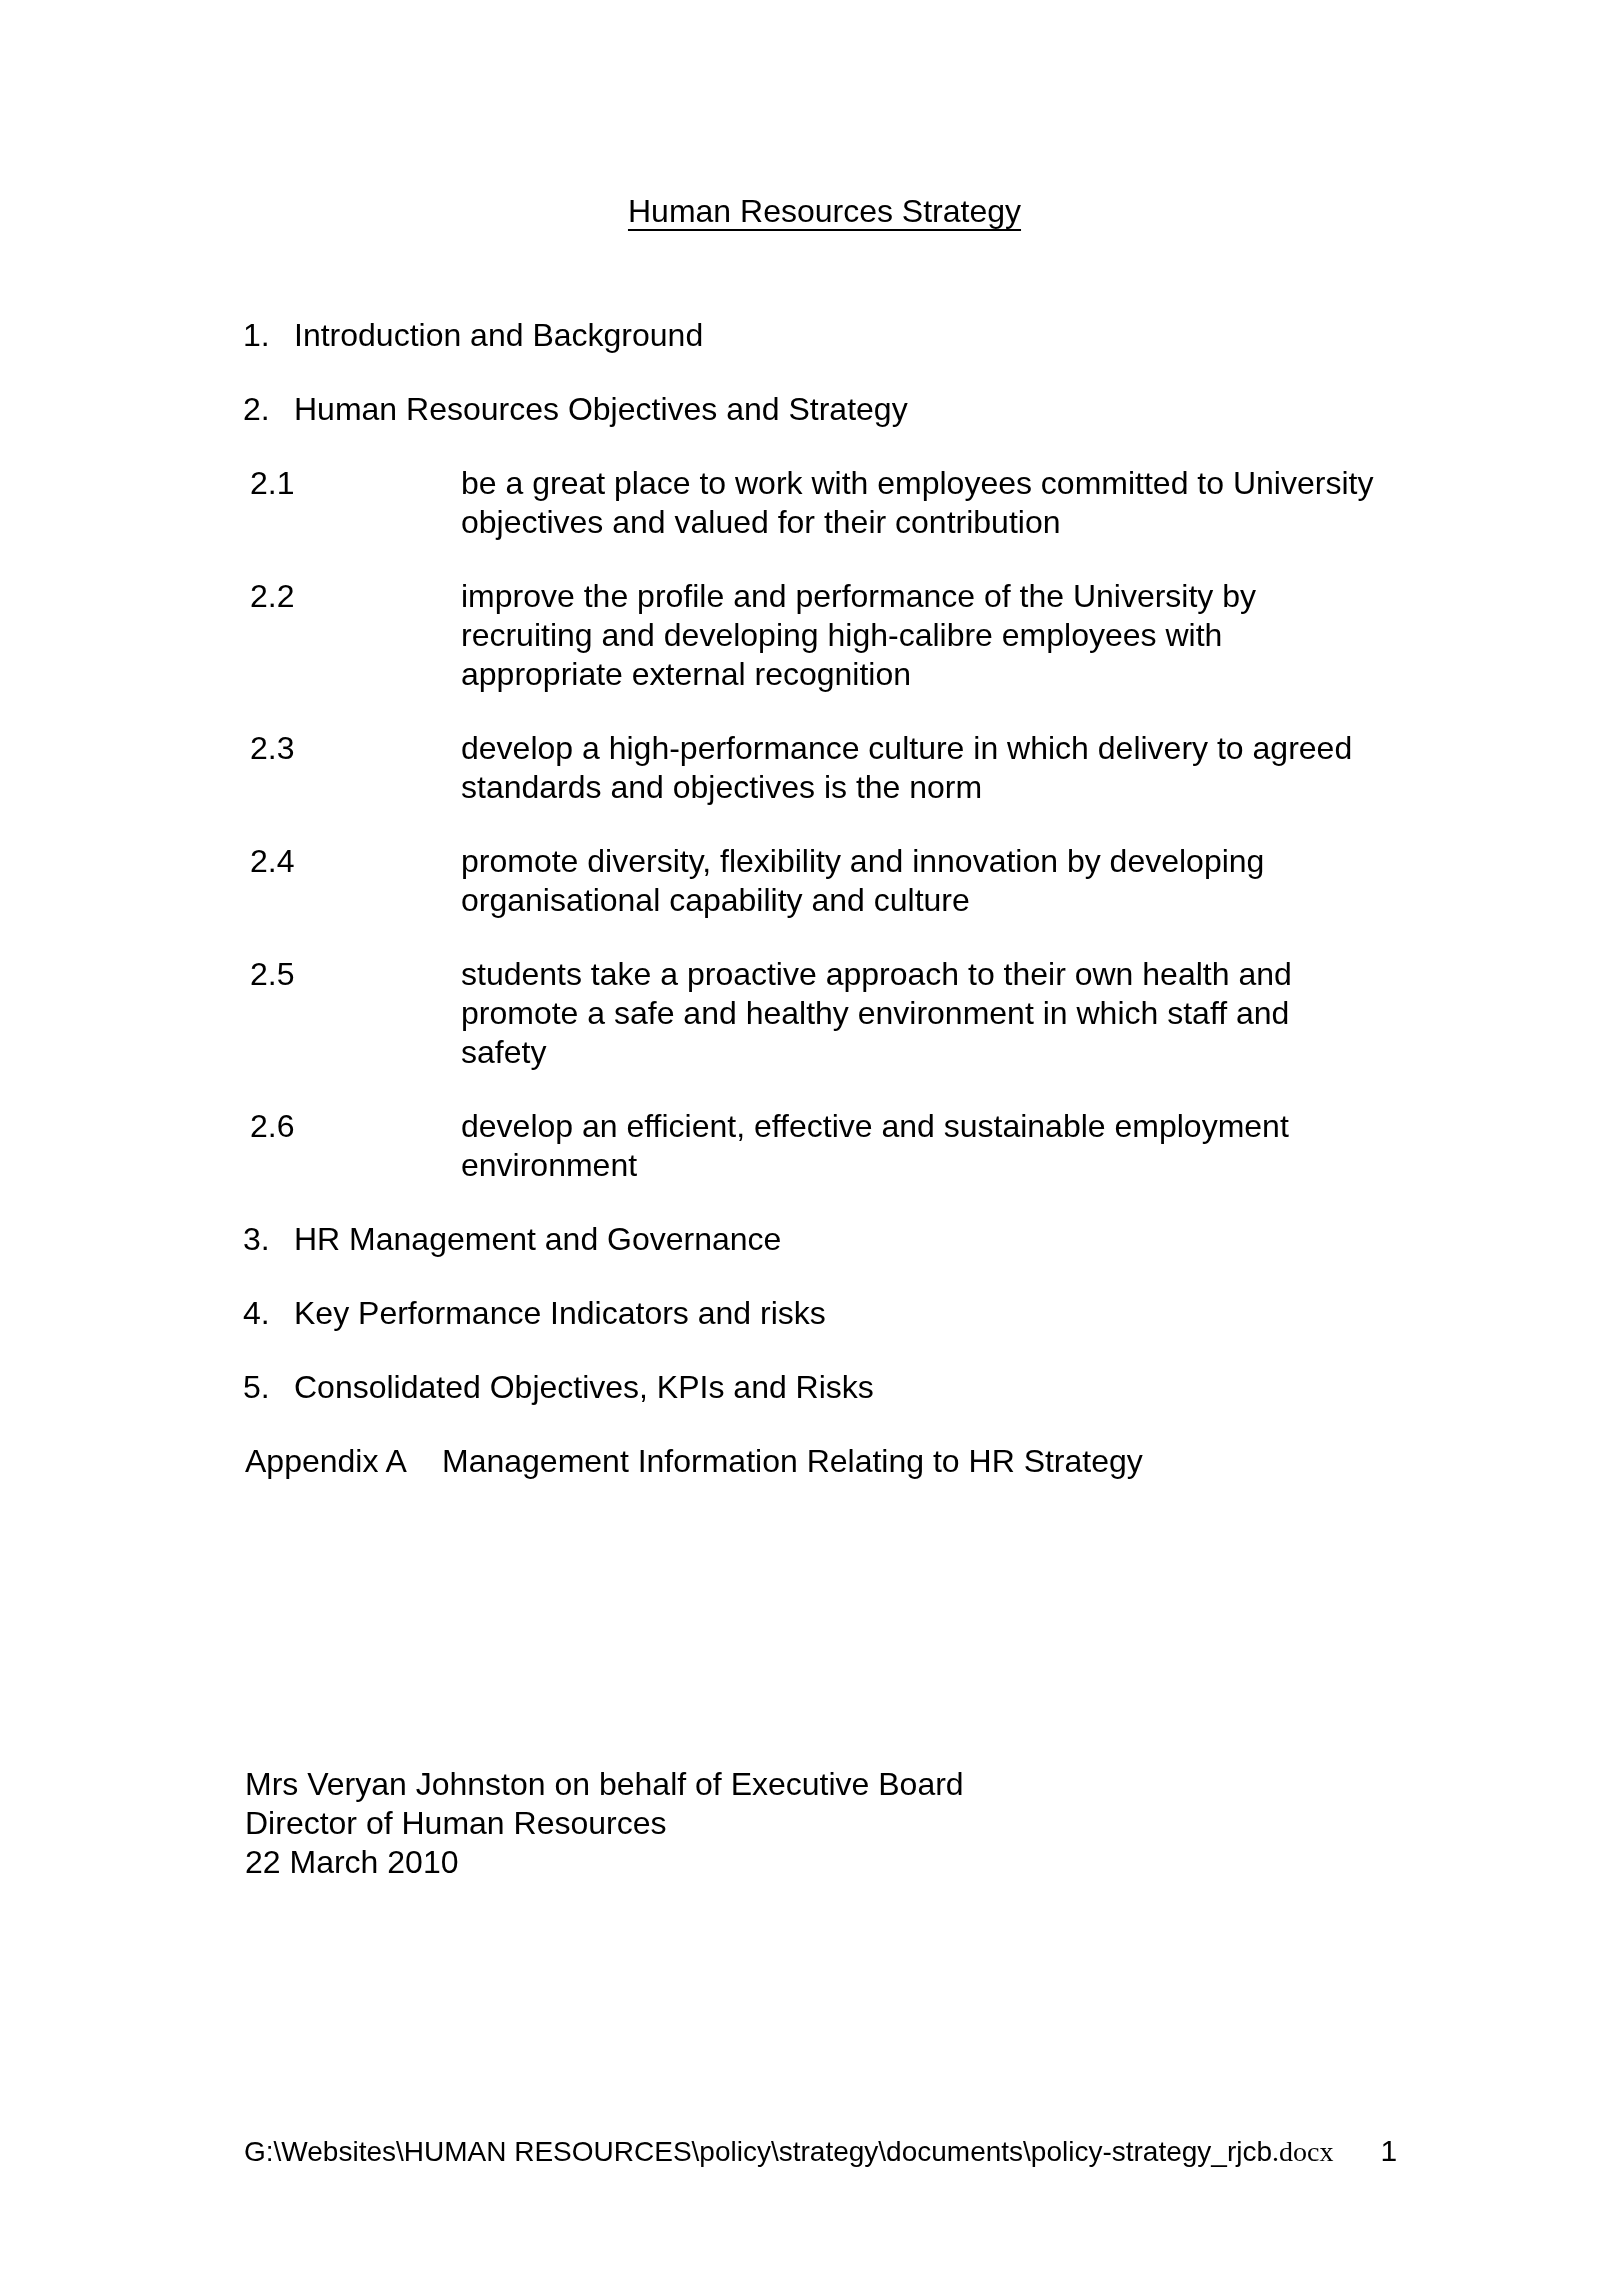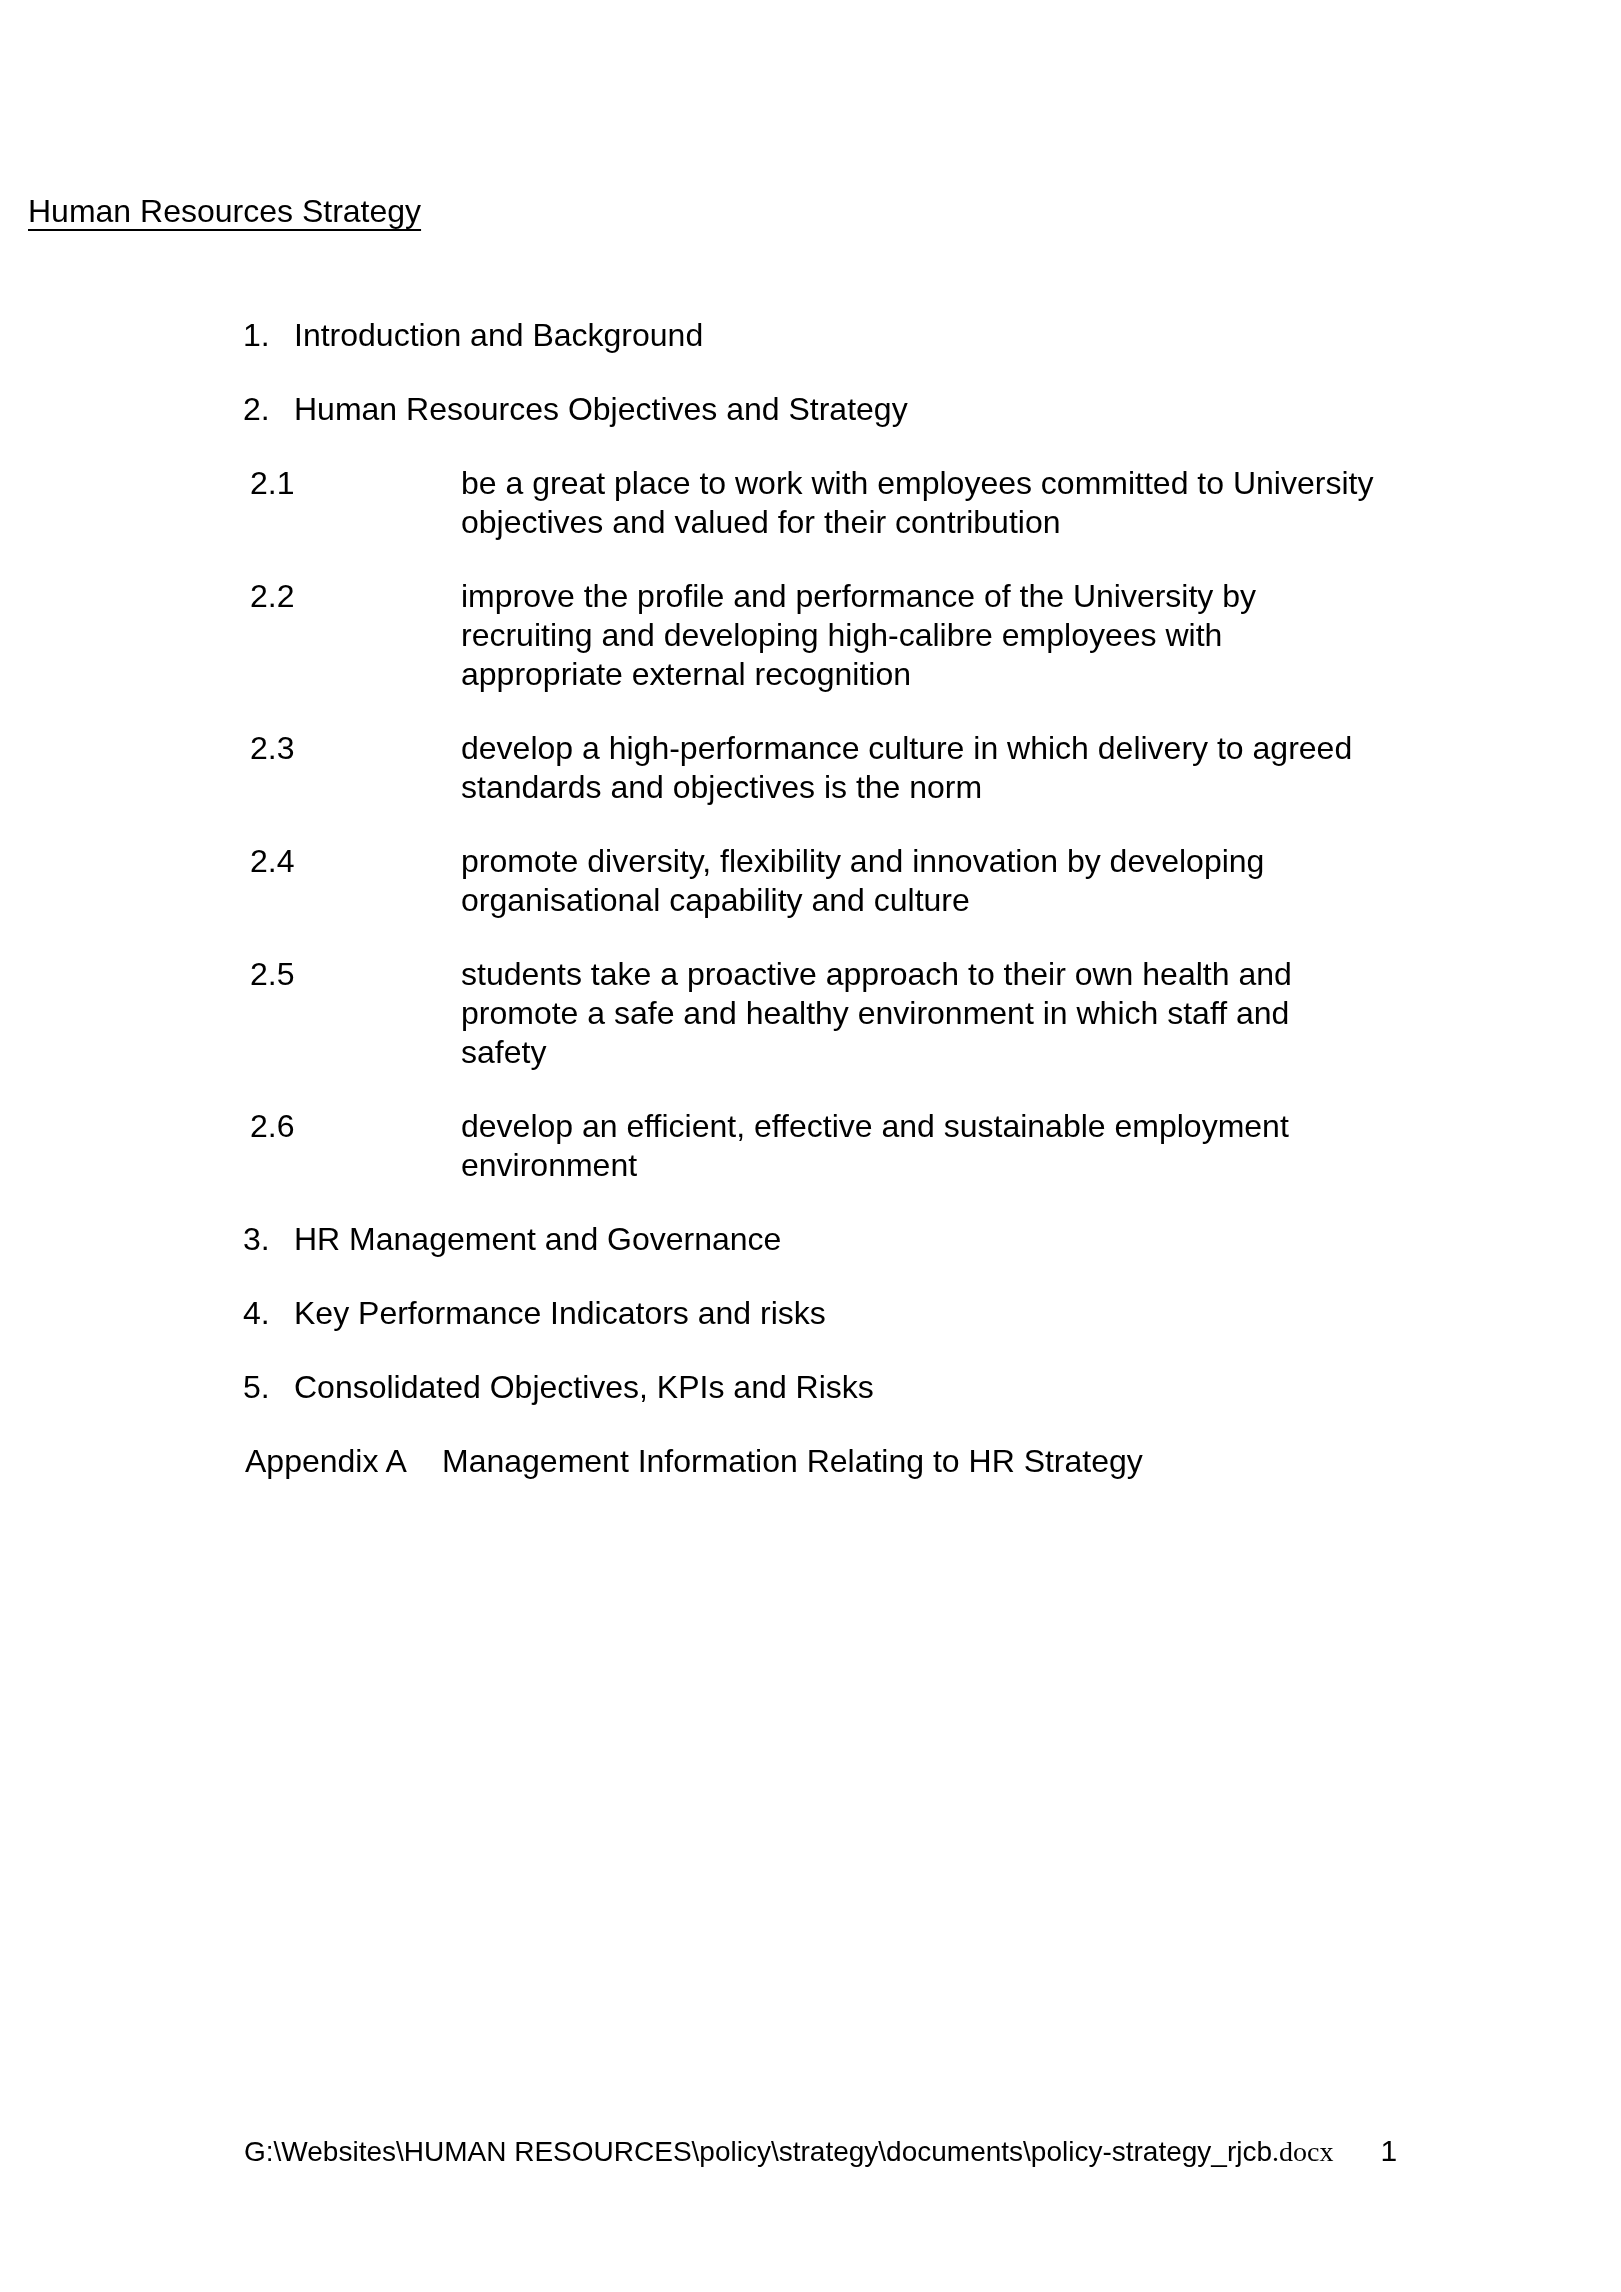--- a/index.html
+++ b/index.html
@@ -9,20 +9,21 @@
     height:2293px;
     background:#ffffff;
     color:#000000;
     font-family:"Liberation Sans",sans-serif;
     font-size:32px;
     line-height:39px;
     overflow:hidden;
   }
   .title-row{
     padding-top:192px;
+    text-align:center;
     padding-left:28px;
   }
   .title-row .underlined{
     text-decoration:underline;
     text-decoration-thickness:2px;
     text-underline-offset:6.9px;
   }
   .first-item{margin-top:85px;}
   .row{display:flex;margin-bottom:35px;}
   .row.main{margin-left:243px;}
@@ -133,19 +134,24 @@
   <div class="row main">
     <span class="num">5.</span>
     <span class="txt">Consolidated Objectives, KPIs and Risks</span>
   </div>
 
   <div class="row appendix">
     <span class="label">Appendix A</span>
     <span class="txt">Management Information Relating to HR Strategy</span>
   </div>
 
+  <div class="signature">
+    <div>Mrs Veryan Johnston on behalf of Executive Board</div>
+    <div>Director of Human Resources</div>
+    <div>22 March 2010</div>
+  </div>
 
   <div class="footer">
     <span>G:\Websites\HUMAN RESOURCES\policy\strategy\documents\policy-strategy_rjcb</span><span class="ext">.docx</span><span class="pagenum">1</span>
   </div>
 
 </div>
 
 
 </body></html>

